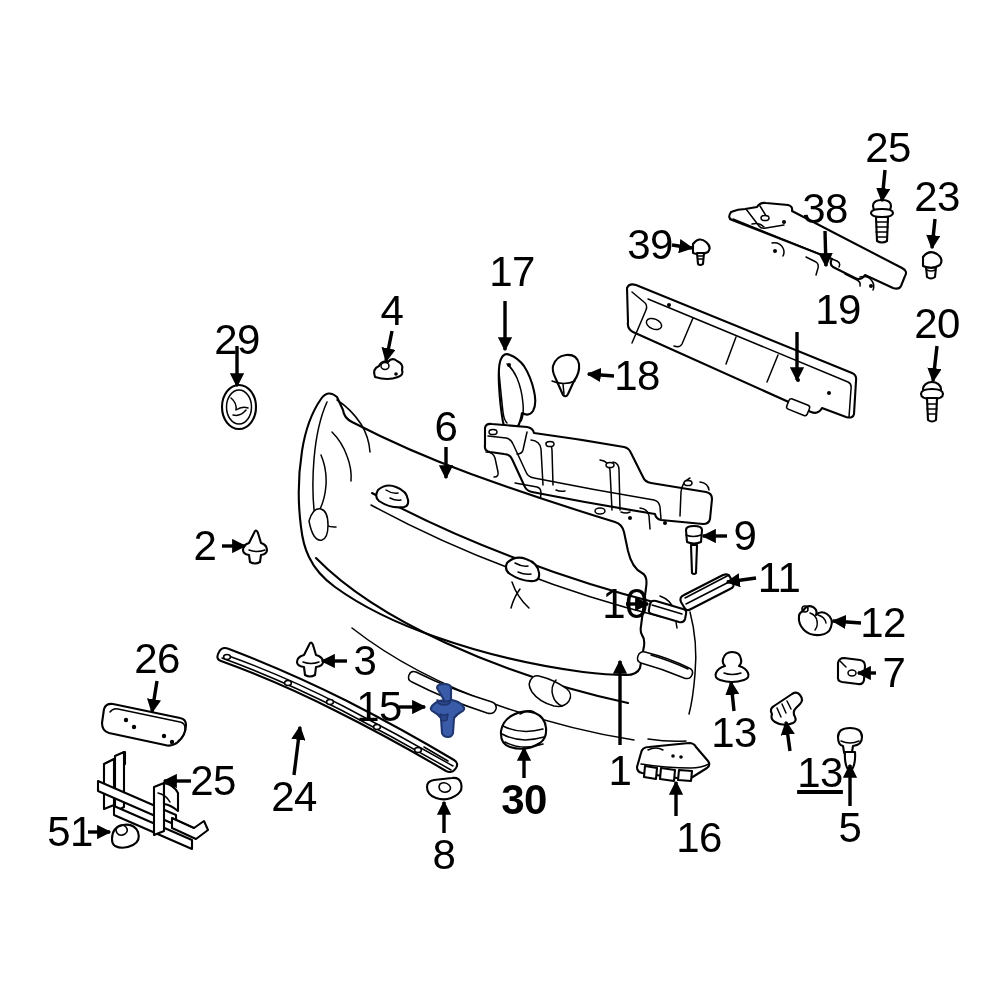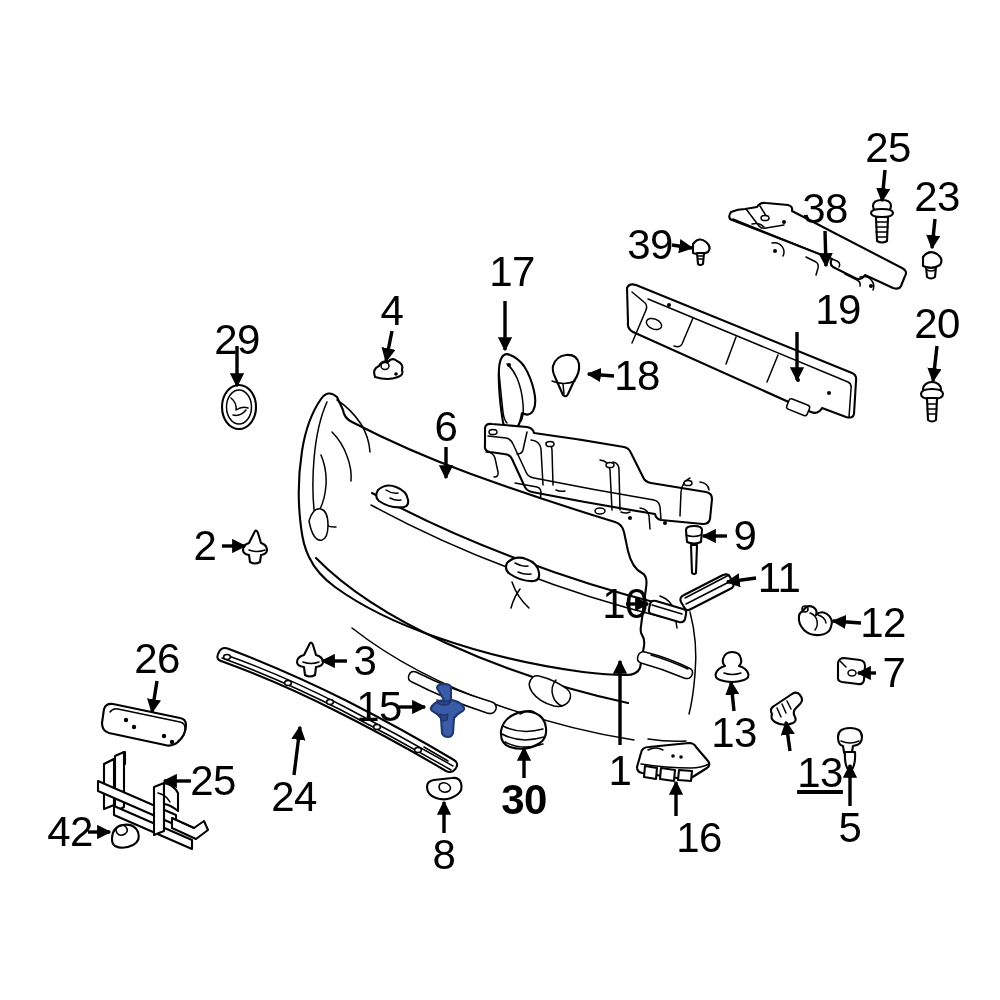--- a/index.html
+++ b/index.html
@@ -453,19 +453,19 @@
       <span class="callout-number" style="left: 512px; top: 272px;">17</span>
       <span class="callout-number" style="left: 637px; top: 376px;">18</span>
       <span class="callout-number" style="left: 838px; top: 310px;">19</span>
       <span class="callout-number" style="left: 937px; top: 324px;">20</span>
       <span class="callout-number" style="left: 825px; top: 209px;">38</span>
       <span class="callout-number" style="left: 888px; top: 148px;">25</span>
       <span class="callout-number" style="left: 937px; top: 197px;">23</span>
       <span class="callout-number" style="left: 294px; top: 797px;">24</span>
       <span class="callout-number" style="left: 213px; top: 781px;">25</span>
       <span class="callout-number" style="left: 157px; top: 659px;">26</span>
-      <span class="callout-number" style="left: 70px; top: 832px;">42</span>
+      <span class="callout-number" style="left: 70px; top: 832px;">51</span>
       <span class="callout-number" style="left: 650px; top: 245px;">39</span>
       <span class="callout-number" style="left: 237px; top: 324px; margin-top: 16px;">29</span>
       <span class="callout-number" style="left: 524px; top: 800px; font-weight: bold;">30</span>
     </div>
 
 </div>
 
 </body></html>

